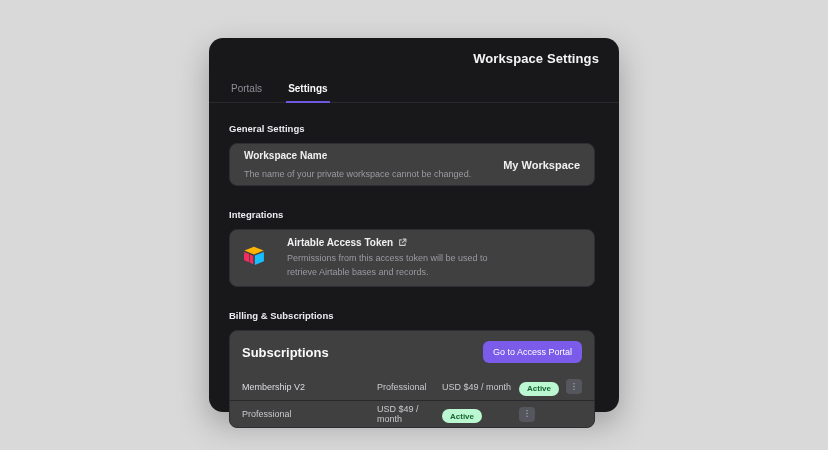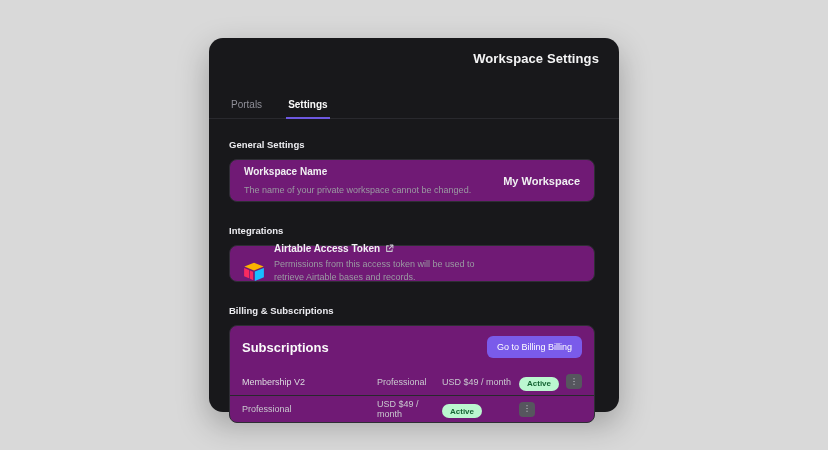--- a/index.html
+++ b/index.html
@@ -28,43 +28,42 @@
     margin-top: 13px;
     border-bottom: 1px solid #29292e;
   }
   .tab {
     font-size: 10px;
     color: #8f8f98;
     padding: 4px 2px 7px 2px;
     cursor: pointer;
     border-bottom: 2px solid transparent;
     margin-bottom: -1px;
-    margin-top: 16px;
   }
   .tab.active {
     color: #fafafa;
     font-weight: 700;
     border-bottom-color: #6d58e0;
   }
   .modal-body { padding: 20px 24px 16px 20px; flex: 1; }
   .section-label { font-size: 9.5px; font-weight: 700; color: #ececf0; }
   .card {
     margin-top: 9px;
-    background: #701a75;
+    background: #404040;
     border: 1px solid #2e2e34;
     border-radius: 8px;
   }
   
   .ws-card { padding: 12px 14px; display: flex; align-items: center; justify-content: space-between; height: 43px; }
   .ws-title { font-size: 10px; font-weight: 700; color: #f0f0f2; }
   .ws-desc { font-size: 9px; color: #9a9aa2; margin-top: 8px; }
   .ws-value { font-size: 11px; font-weight: 700; color: #f0f0f2; white-space: nowrap; }
   .section-gap { margin-top: 23px; }
   
-  .int-card { padding: 12px 13px; display: flex; align-items: center; gap: 9px; height: 37px; }
+  .int-card { padding: 12px 13px; display: flex; align-items: center; gap: 22px; height: 58px; }
   .airtable-icon { width: 22px; height: 20px; flex: 0 0 auto; align-self: flex-start; margin-top: 4px; }
   .int-text { flex: 1; min-width: 0; }
   .int-title-row { display: flex; align-items: center; gap: 5px; }
   .int-title { font-size: 10px; font-weight: 700; color: #f0f0f2; }
   .ext-icon { width: 9px; height: 9px; color: #c9c9cf; cursor: pointer; }
   .int-desc { font-size: 9px; color: #9a9aa2; margin-top: 4px; line-height: 1.45; max-width: 230px; }
   .btn {
     border: none;
     background: #7a5bea;
     color: #ffffff;
@@ -174,21 +173,21 @@
           </svg>
         </div>
         <div class="int-desc">Permissions from this access token will be used to retrieve Airtable bases and records.</div>
       </div>
     </div>
 
     <div class="section-label section-gap">Billing &amp; Subscriptions</div>
     <div class="card sub-card">
       <div class="sub-head">
         <div class="sub-title">Subscriptions</div>
-        <button class="btn">Go to Billing Billing</button>
+        <button class="btn">Go to Access Portal</button>
       </div>
 
 
       <div class="table-row">
         <div class="td portal">Membership V2</div>
         <div class="td">Professional</div>
         <div class="td">USD $49 / month</div>
         <div>
           <span class="badge">Active</span>
         </div>

